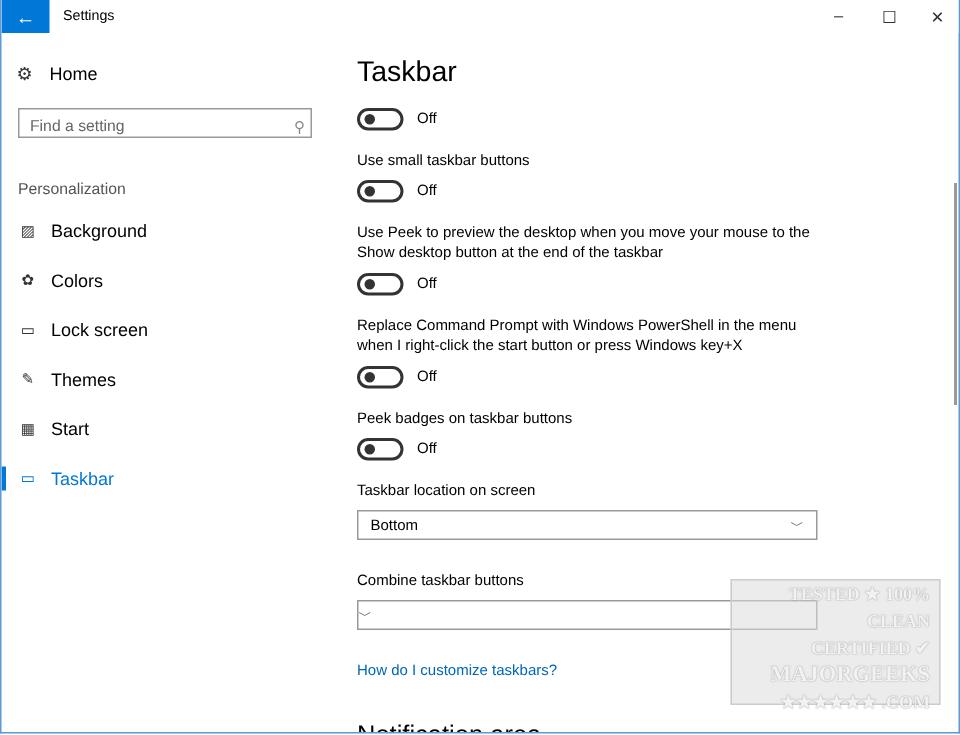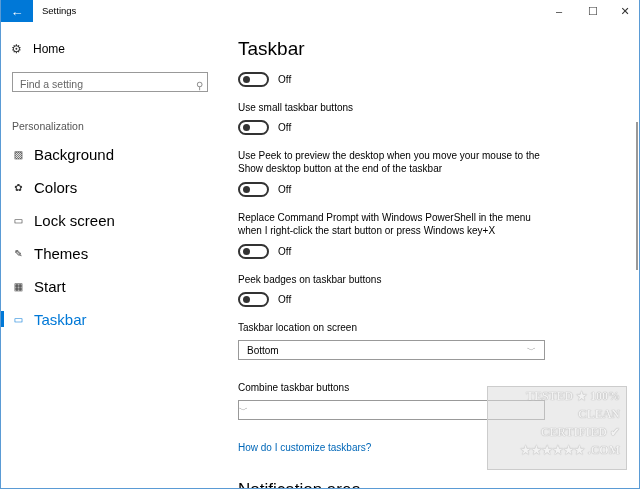--- a/index.html
+++ b/index.html
@@ -14,21 +14,21 @@
   .home { position:absolute; left:10px; top:20px; display:flex; align-items:center; cursor:pointer; }
   .home .ic { width:12px; font-size:12px; color:#333; margin-right:10px; }
   .home .lbl { font-size:12px; }
   .search { position:absolute; left:11px; top:50px; width:196px; height:20px; border:1px solid #999; box-sizing:border-box; display:flex; align-items:flex-end; }
   .search input { border:none; outline:none; font-family:"Liberation Sans", sans-serif; font-size:10.5px; padding-left:7px; width:170px; color:#666; background:transparent; }
   .search input::placeholder { color:#666; }
   .search .sic { font-size:10px; color:#888; margin-left:4px; }
   .section-lbl { position:absolute; left:11px; top:98px; font-size:10.5px; color:#555; }
   .navitem { position:absolute; left:0; width:220px; height:22px; display:flex; align-items:center; cursor:pointer; }
   .navitem .ic { position:absolute; left:11px; width:13px; font-size:10px; color:#333; text-align:center; }
-  .navitem .lbl { position:absolute; left:33px; font-size:15px; color:#000; }
+  .navitem .lbl { position:absolute; left:33px; font-size:12px; color:#000; }
   .navitem.active .lbl, .navitem.active .ic { color:#0078d7; }
   .navitem.active::before { content:""; position:absolute; left:0; top:3px; width:3px; height:16px; background:#0078d7; }
   .main { position:absolute; left:237px; top:22px; width:390px; }
   .page-title { position:absolute; left:0; top:16px; font-size:19px; font-weight:normal; color:#000; }
   .setting-lbl { position:absolute; left:0; font-size:10px; line-height:13px; color:#000; width:310px; }
   .toggle { position:absolute; left:0; display:flex; align-items:center; cursor:pointer; }
   .toggle .track { width:27px; height:11px; border:2px solid #333; border-radius:8px; position:relative; box-sizing:content-box; }
   .toggle .knob { position:absolute; left:3px; top:2px; width:7px; height:7px; border-radius:50%; background:#333; }
   .toggle .state { font-size:10px; margin-left:9px; color:#000; }
   .dropdown { position:absolute; left:0; width:307px; height:20px; border:1px solid #999; box-sizing:border-box; display:flex; align-items:center; cursor:pointer; }
@@ -151,15 +151,16 @@
 
     <div class="link" style="top:420px">How do I customize taskbars?</div>
     <div class="partial">Notification area</div>
   </div>
 
   <div class="scrollbar"></div>
 
   <div class="watermark">
     <div>TESTED ★ 100% CLEAN</div>
     <div>CERTIFIED ✔</div>
+    <div style="font-size:15px">MAJORGEEKS</div>
     <div>★★★★★★ .COM</div>
   </div>
 </div>
 
 </body></html>

